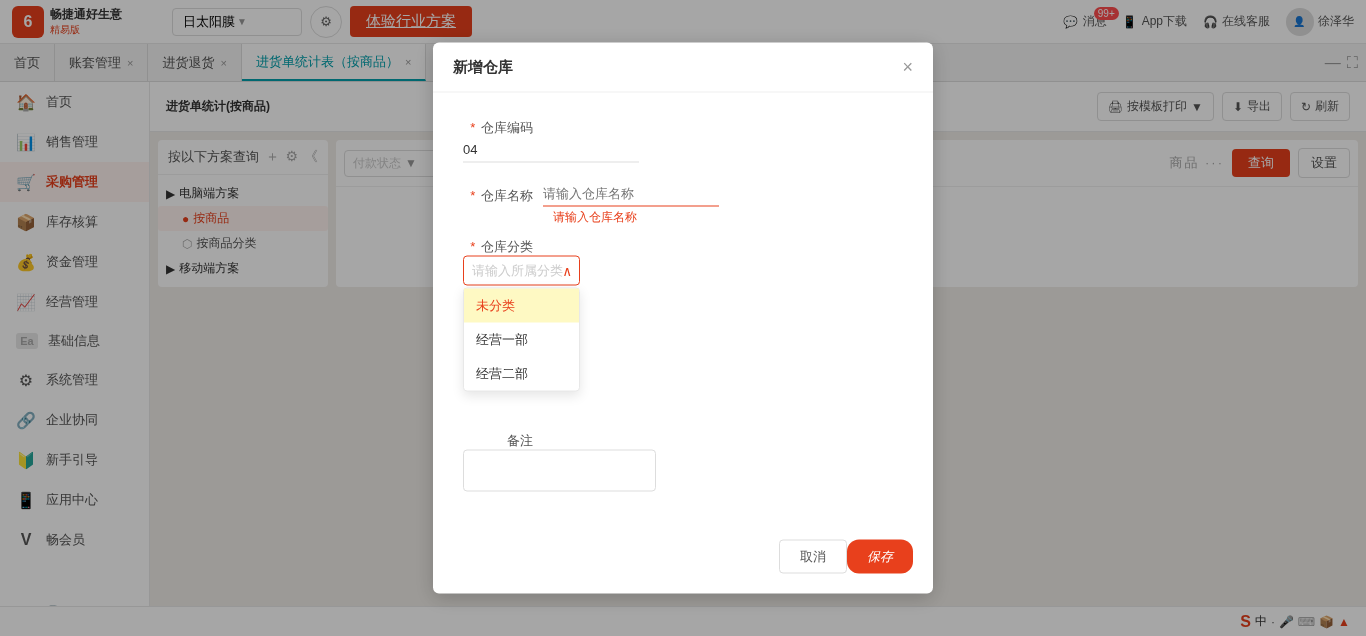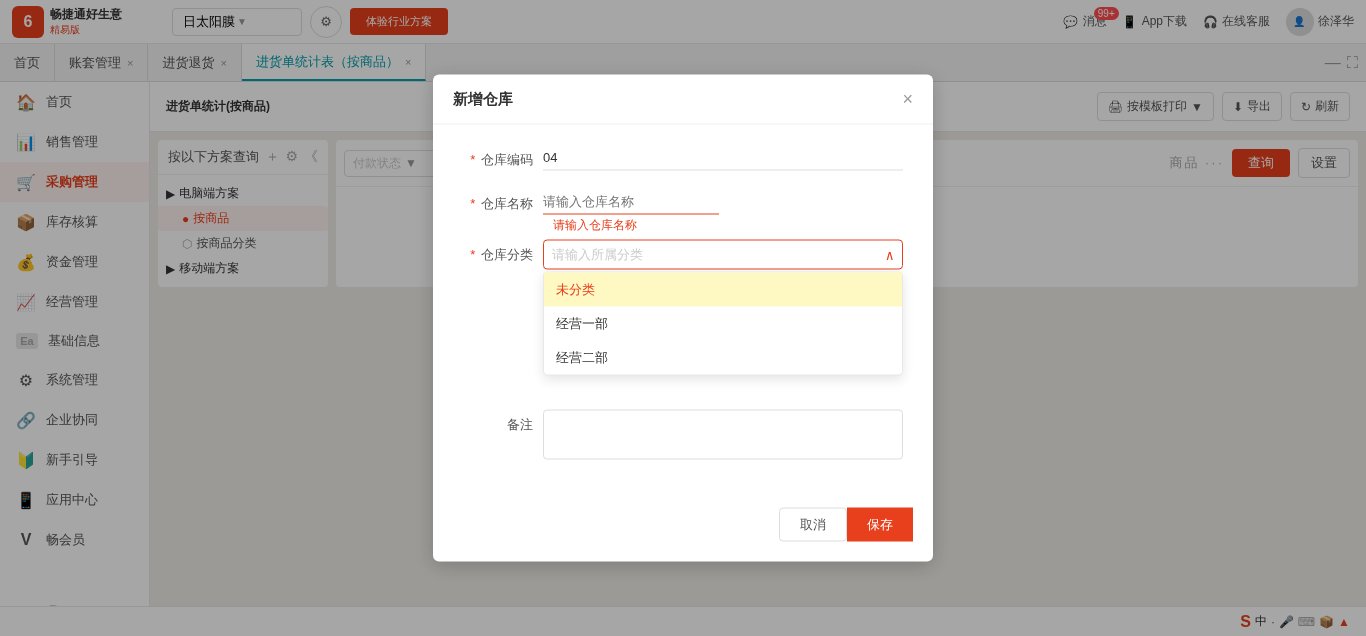--- a/index.html
+++ b/index.html
@@ -36,22 +36,23 @@
       min-width: 130px;
     }
     .chevron { color: #999; font-size: 10px; }
     .gear-btn {
       width: 32px; height: 32px; border-radius: 50%;
       border: 1px solid #ddd; display: flex; align-items: center; justify-content: center;
       cursor: pointer; margin-left: 8px; color: #666;
     }
     .trial-btn {
       background: #e8401c; color: white; border: none;
-      padding: 6px 16px; border-radius: 4px; cursor: pointer; font-size: 11px;
+      padding: 6px 16px; border-radius: 4px; cursor: pointer; font-size: 15px;
       margin-left: 8px;
+      text-decoration: underline;
     }
     .header-right {
       margin-left: auto; display: flex; align-items: center; gap: 16px;
     }
     .header-icon-item {
       display: flex; align-items: center; gap: 4px; cursor: pointer; color: #555; font-size: 12px; position: relative;
     }
     .badge {
       background: #ff4d4f; color: white; font-size: 10px;
       padding: 1px 4px; border-radius: 8px; position: absolute; top: -6px; right: -12px;
@@ -137,21 +138,21 @@
       overflow: visible;
     }
     .modal-header {
       display: flex; align-items: center; justify-content: space-between;
       padding: 14px 20px; border-bottom: 1px solid #f0f0f0;
     }
     .modal-title { font-size: 15px; font-weight: bold; color: #333; }
     .modal-close { cursor: pointer; color: #999; font-size: 18px; }
     .modal-body { padding: 20px 30px; }
     .form-row {
-      display: flex; align-items: flex-start; margin-bottom: 18px; position: relative;
+      display: flex; align-items: flex-start; margin-bottom: 18px; position: relative; flex-direction: column;
     }
     .form-label {
       width: 80px; text-align: right; padding-right: 10px;
       color: #555; font-size: 13px; padding-top: 6px; flex-shrink: 0;
     }
     .required { color: #e8401c; margin-right: 2px; }
     .form-input {
       flex: 1; border: none; border-bottom: 1px solid #ddd;
       padding: 5px 0; font-size: 13px; outline: none; color: #333;
     }
@@ -177,21 +178,21 @@
     .textarea-field {
       flex: 1; border: 1px solid #ddd; border-radius: 4px;
       padding: 5px 8px; font-size: 13px; outline: none; resize: none;
       height: 50px;
     }
     .modal-footer {
       padding: 10px 20px 20px; display: flex; justify-content: flex-end; gap: 0;
     }
     .btn-save {
       background: #e8401c; color: white; border: none;
-      padding: 7px 20px; border-radius: 0; cursor: pointer; font-size: 13px;
+      padding: 7px 20px; border-radius: 12px; cursor: pointer; font-size: 13px; font-style: italic;
     }
     .btn-cancel {
       background: white; color: #555; border: 1px solid #ddd;
       padding: 7px 20px; border-radius: 4px; cursor: pointer; font-size: 13px;
     }
 
     
     .bg-content {
       padding: 8px; display: flex; gap: 8px;
     }

